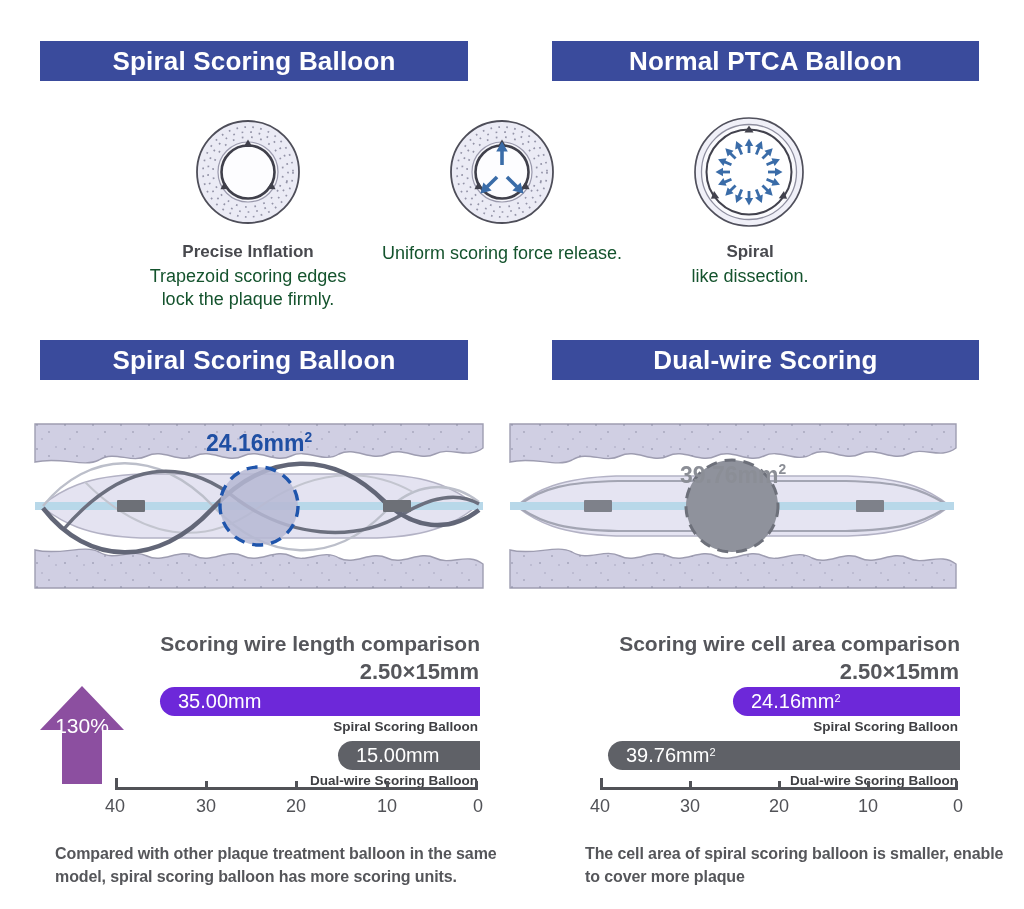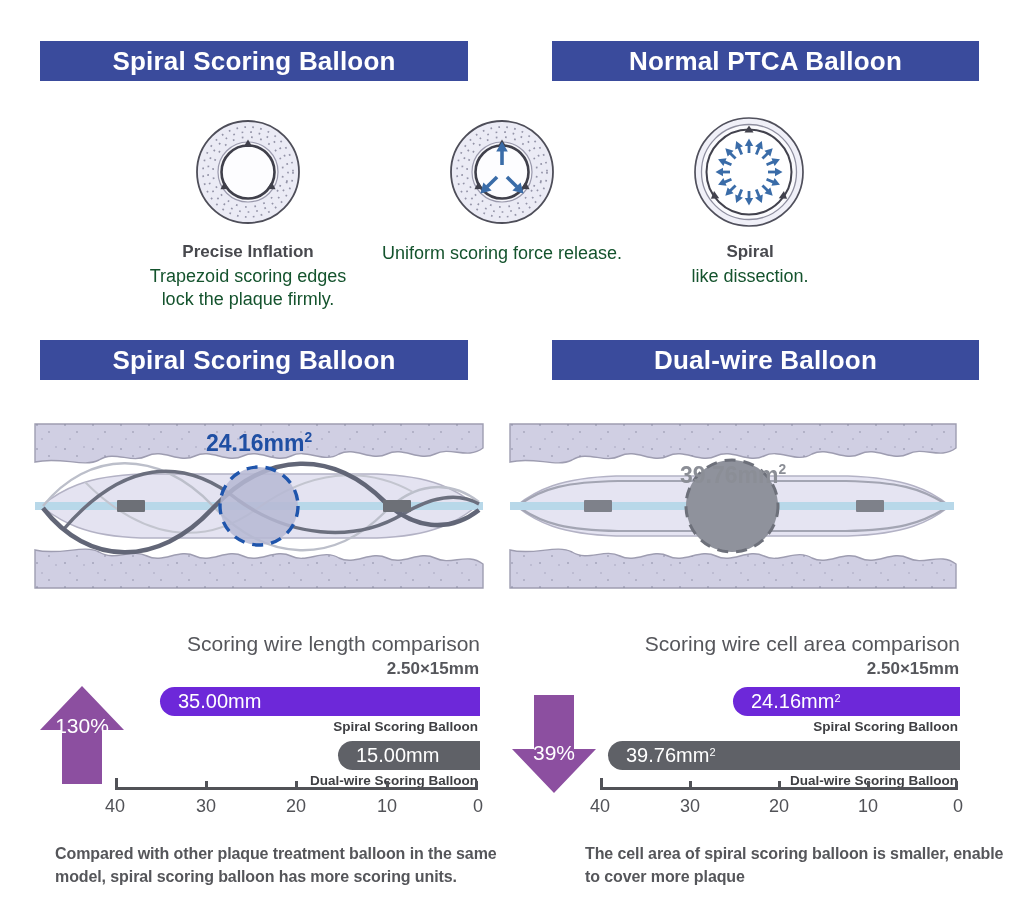--- a/index.html
+++ b/index.html
@@ -10,22 +10,22 @@
           display:flex;align-items:center;justify-content:center;
           font-size:26px;font-weight:600;letter-spacing:.2px;}
   .caption{position:absolute;text-align:center;}
   .cap-title{font-size:17px;font-weight:700;color:#48494e;margin-bottom:3px;}
   .cap-line{font-size:18px;font-weight:500;color:#14532d;line-height:1.3;}
   .area-label{position:absolute;text-align:center;font-size:23px;font-weight:700;}
   .area-label.blue{color:#1f4fa3;}
   .area-label.gray{color:#8b8e96;}
   .area-label sup{font-size:60%;}
   .chart{position:absolute;width:450px;height:205px;}
-  .chart-title{position:absolute;right:0;top:0;font-size:21px;font-weight:400;color:#55565b;white-space:nowrap;}
-  .chart-sub{position:absolute;right:1px;top:27px;font-size:17px;font-weight:700;color:#55565b;}
+  .chart-title{position:absolute;right:0;top:0;font-size:21px;font-weight:700;color:#55565b;white-space:nowrap;}
+  .chart-sub{position:absolute;right:1px;top:27px;font-size:22px;font-weight:700;color:#55565b;}
   .bar{position:absolute;height:29px;border-radius:15px 0 0 15px;color:#fff;
        font-size:20px;display:flex;align-items:center;padding-left:18px;box-sizing:border-box;}
   .bar sup{font-size:55%;margin-top:-8px;}
   .bar.blue{background:#6d28d9;}
   .bar.gray{background:#5f6167;text-align:center;}
   .bar-label{position:absolute;right:2px;font-size:13.5px;font-weight:700;color:#3e3f43;white-space:nowrap;}
   .axis{position:absolute;top:155px;height:3px;background:#515257;}
   .tick{position:absolute;top:-6px;width:2.5px;height:9px;background:#515257;}
   .tick.first{top:-9px;height:12px;}
   .tick-label{position:absolute;top:9px;width:44px;text-align:center;
@@ -129,21 +129,21 @@
   </div>
   <div class="caption" style="left:635px;top:242px;width:230px;">
     <div class="cap-title">Spiral</div>
     <div class="cap-line">like dissection.</div>
   </div>
 
   <div class="banner" style="left:40px;top:340px;width:428px;">
     <span>Spiral Scoring Balloon</span>
   </div>
   <div class="banner" style="left:552px;top:340px;width:427px;">
-    <span>Dual-wire Balloon</span>
+    <span>Dual-wire Scoring</span>
   </div>
 
   <svg class="abs" style="left:33px;top:420px;" width="452" height="172" viewBox="0 0 452 172">
     <defs>
       <pattern id="spL" width="28" height="24" patternUnits="userSpaceOnUse">
         <circle cx="4" cy="5" r="1" fill="#80829a"></circle>
         <circle cx="16" cy="12" r="0.9" fill="#80829a"></circle>
         <circle cx="9" cy="19" r="0.8" fill="#80829a"></circle>
         <circle cx="23" cy="3" r="0.8" fill="#80829a"></circle>
       </pattern>
@@ -239,26 +239,20 @@
       <div class="tick-label" style="left:159px;">20</div>
       <div class="tick-label" style="left:250px;">10</div>
       <div class="tick-label" style="left:341px;">0</div>
     </div>
   </div>
 
   <div class="chart" style="left:510px;top:632px;">
     <div class="chart-title">Scoring wire cell area comparison</div>
     <div class="chart-sub">2.50×15mm</div>
 
-    <div class="arrow-wrap" style="left:2px;top:63px;">
-      <svg width="84" height="98" viewBox="0 0 84 98">
-        <polygon points="22,0 62,0 62,54 84,54 42,98 0,54 22,54" fill="#8c4fa0"></polygon>
-      </svg>
-      <div class="arrow-label" style="top:46px;">39%</div>
-    </div>
 
     <div class="bar blue" style="left:223px;top:55px;width:227px;">
       <span>24.16mm</span>
         <sup>2</sup>
     </div>
     <div class="bar-label" style="top:87px;">Spiral Scoring Balloon</div>
 
     <div class="bar gray" style="left:98px;top:109px;width:352px;">
       <span>39.76mm</span>
         <sup>2</sup>

